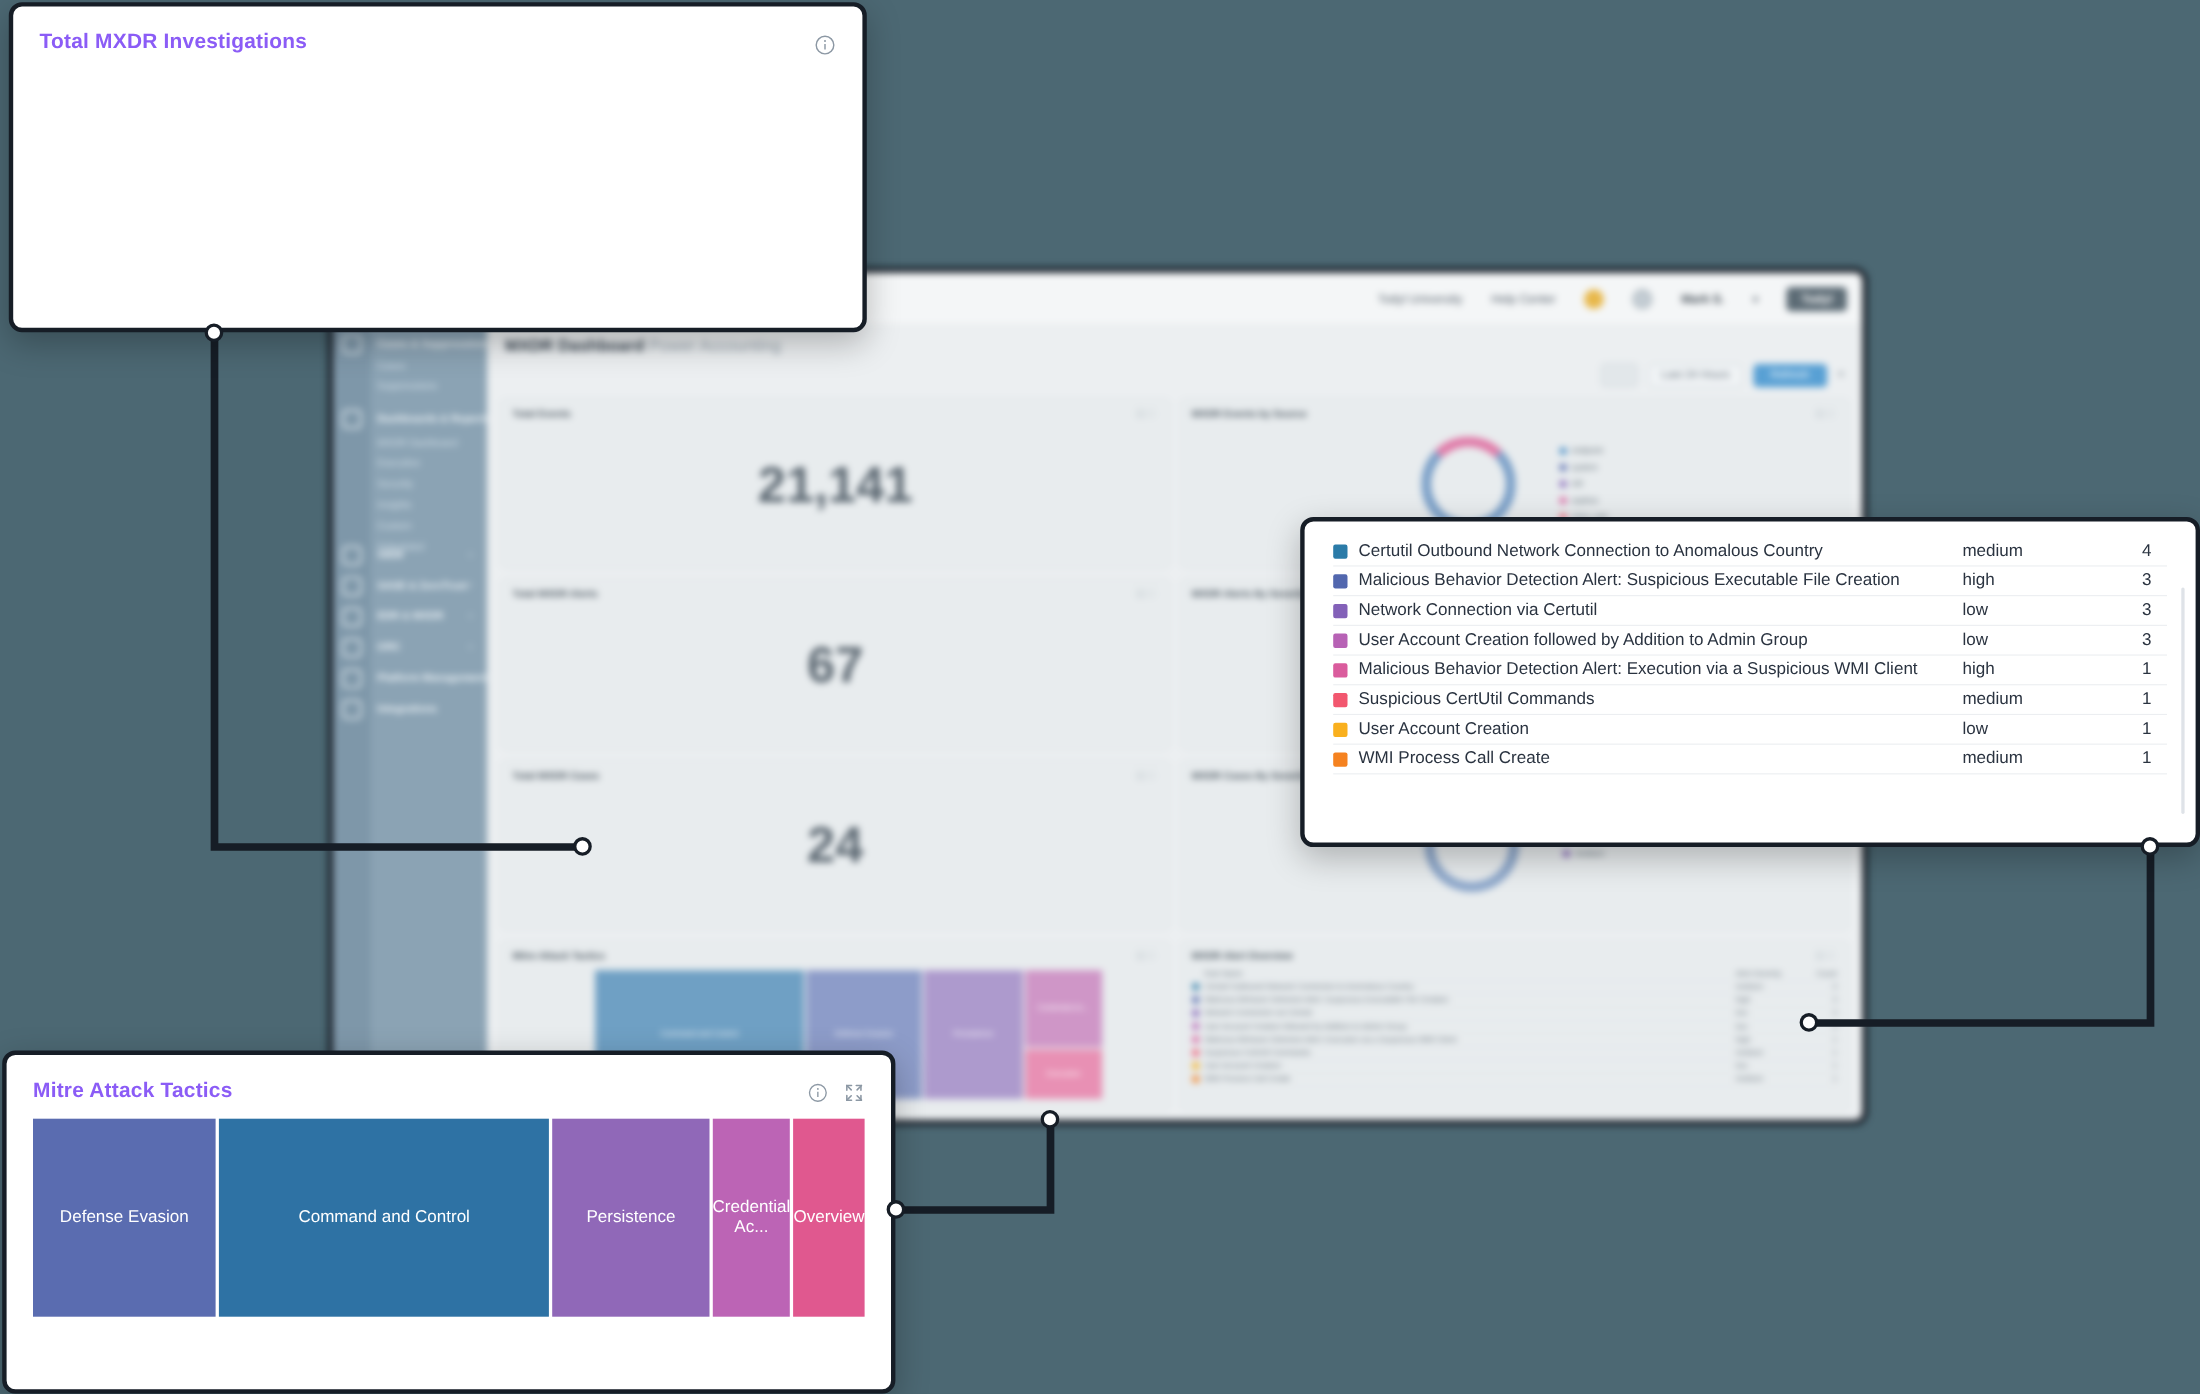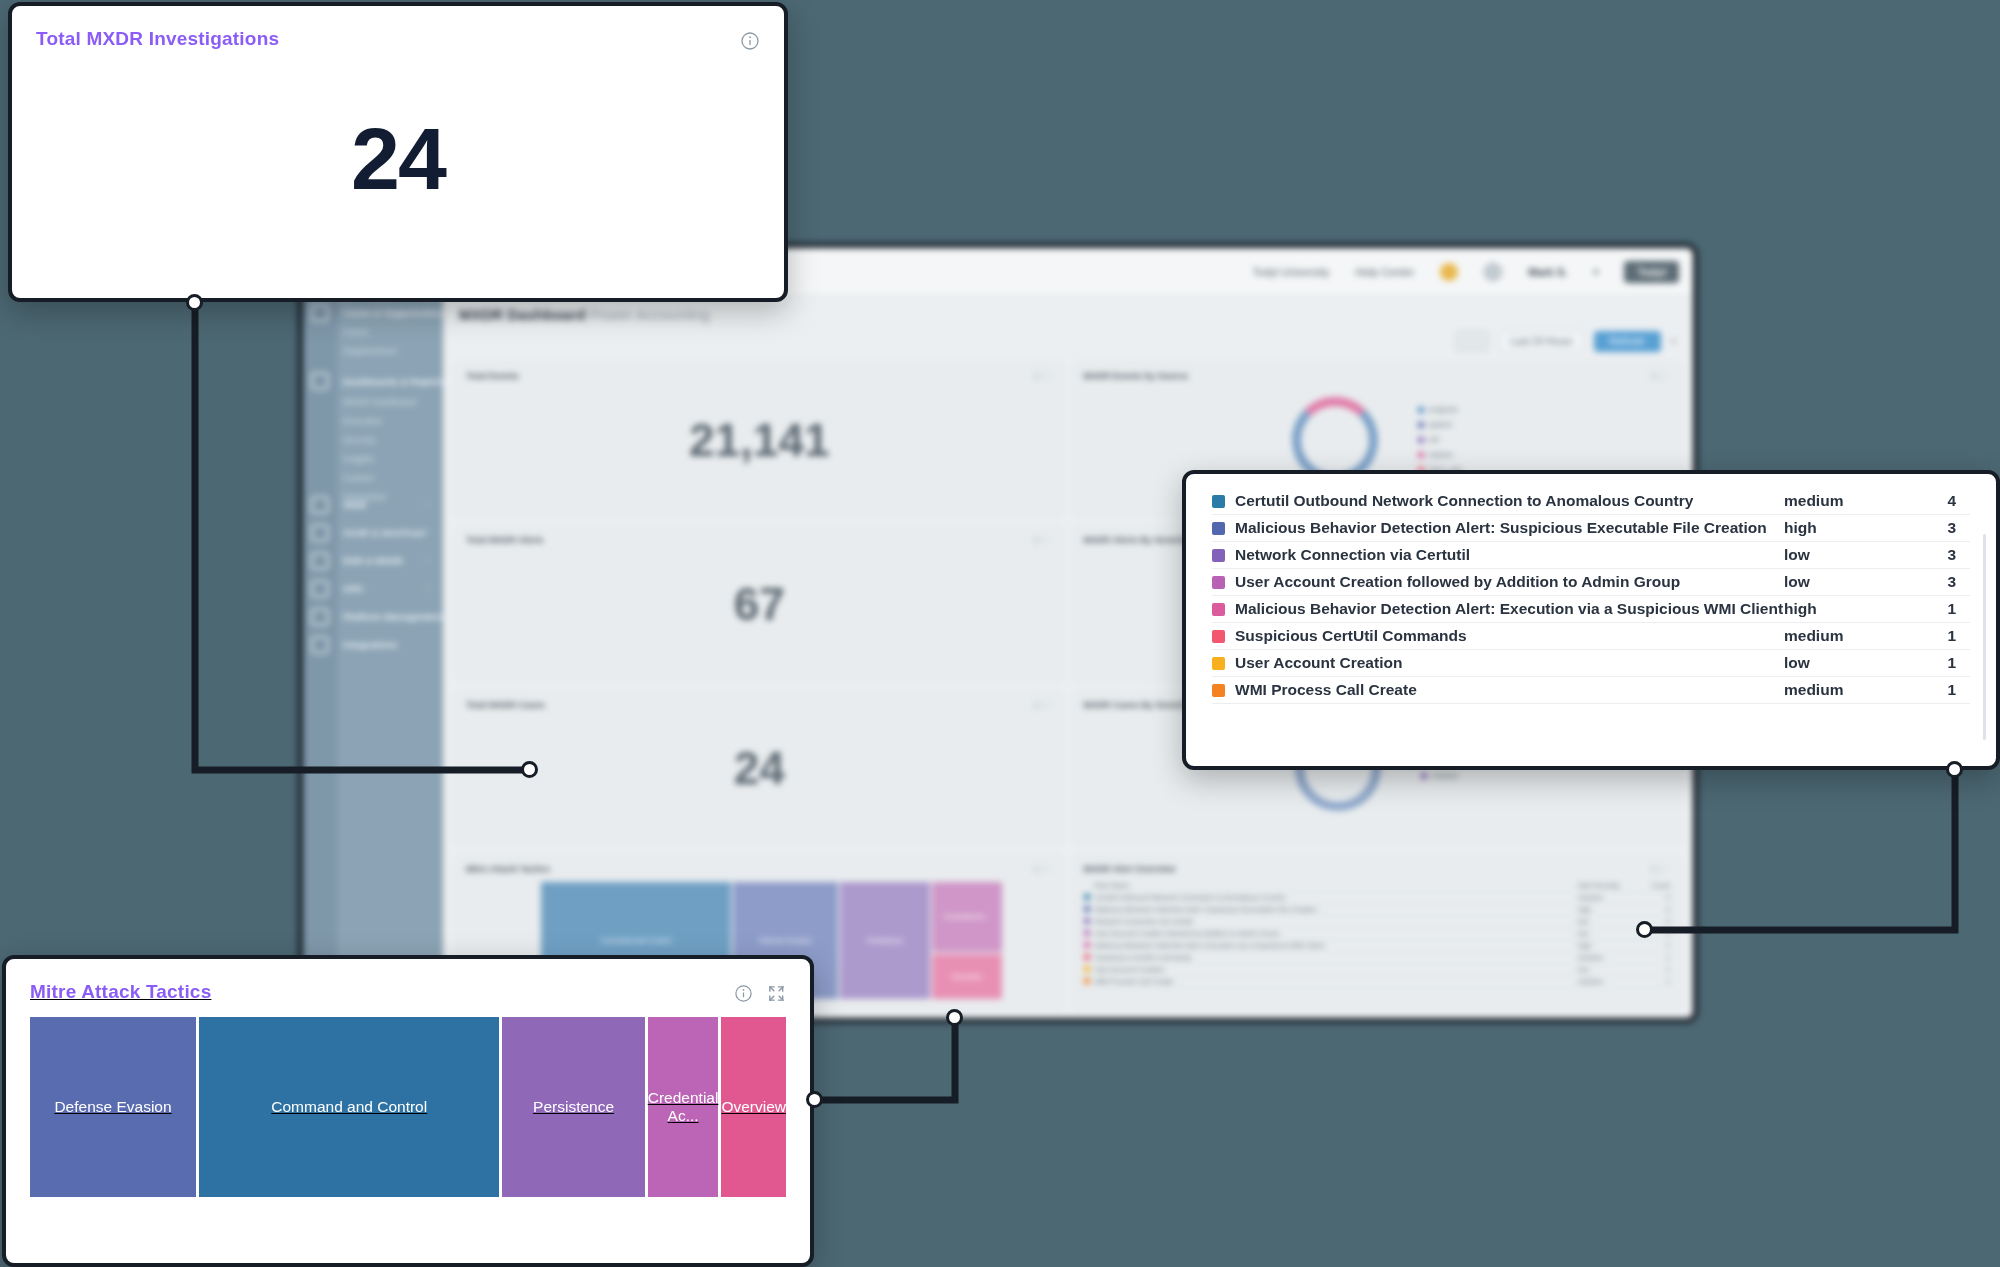--- a/index.html
+++ b/index.html
@@ -126,34 +126,33 @@
   .alert-table { padding: 14px 26px 0 26px; }
   .alert-head {
     display: flex; align-items: center;
     font-size: 15.5px; color: #2a3340; padding-bottom: 9px;
     border-bottom: 1px solid #e6e9ed;
   }
   .alert-row {
     display: flex; align-items: center;
     font-size: 15.5px; color: #2a3340; height: 27px;
     border-bottom: 1px solid #eceef1;
-    font-weight: bold;
   }
   .sw { width: 13px; height: 13px; border-radius: 2px; margin-right: 10px; flex: 0 0 auto; }
   .col-name { flex: 1; white-space: nowrap; overflow: hidden; text-overflow: ellipsis; }
   .col-sev { width: 132px; flex: 0 0 132px; }
   .col-cnt { width: 54px; flex: 0 0 54px; text-align: right; padding-right: 14px; }
   .alert-head .col-name { padding-left: 0; }
   .scroll-rail {
     position: absolute; right: 10px; top: 60px; bottom: 26px; width: 3px;
     background: #dfe3e8; border-radius: 2px;
   }
 
   
-  #card-mitre { left: 2px; top: 955px; width: 812px; height: 312px; text-decoration: underline; }
+  #card-mitre { left: 2px; top: 955px; width: 812px; height: 312px; }
   .treemap { display: flex; gap: 3px; padding: 14px 24px 22px 24px; height: 216px; }
   .tm-cell {
     display: flex; align-items: center; justify-content: center;
     color: #fff; font-size: 15.5px; text-align: center;
   }
   .tm-col { display: flex; flex-direction: row; gap: 3px; }
 
   .node {
     position: absolute; width: 17px; height: 17px; border-radius: 50%;
     background: #fff; border: 3px solid #161d26; z-index: 45;
@@ -431,21 +430,20 @@
       <div class="card-tools">
         <span class="icn">
           <svg width="20" height="20" viewBox="0 0 20 20" fill="none" stroke="currentColor" stroke-width="1.3">
             <circle cx="10" cy="10" r="8"></circle>
               <line x1="10" y1="9" x2="10" y2="14"></line>
               <circle cx="10" cy="6.2" r="0.9" fill="currentColor" stroke="none"></circle>
           </svg>
         </span>
       </div>
     </div>
-    <div class="kpi-value">24</div>
   </div>
 
   <div class="card" id="card-alerts">
     <div class="alert-table">
       <div id="alert-rows">
           <div class="alert-row">
             <span class="sw" style="background:#2b7ba8"></span>
             <span class="col-name">Certutil Outbound Network Connection to Anomalous Country</span>
             <span class="col-sev">medium</span>
             <span class="col-cnt">4</span>

